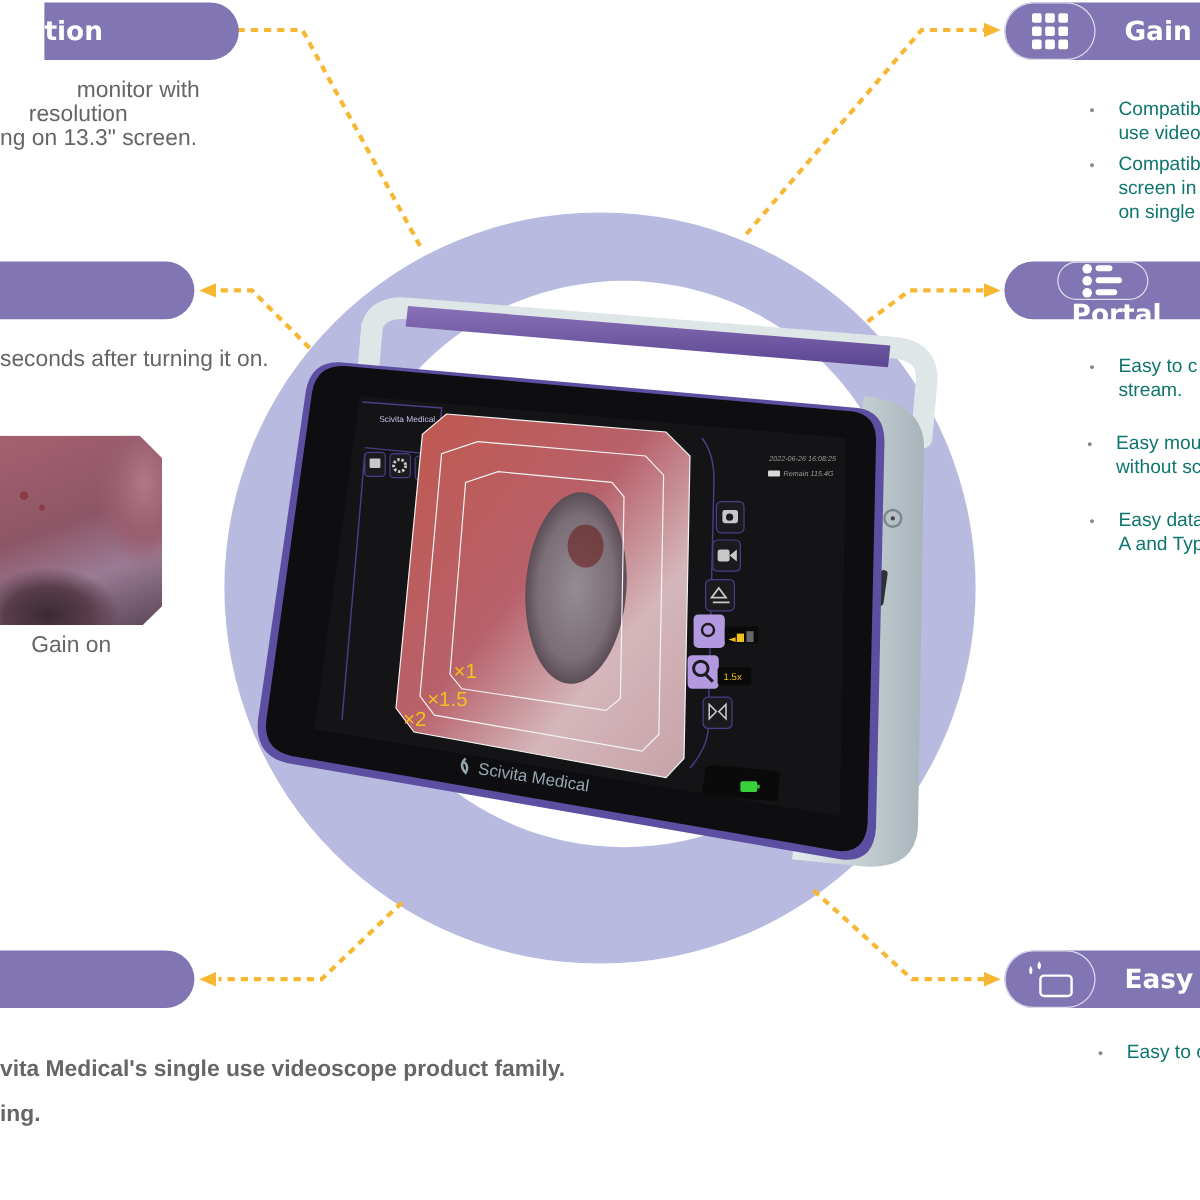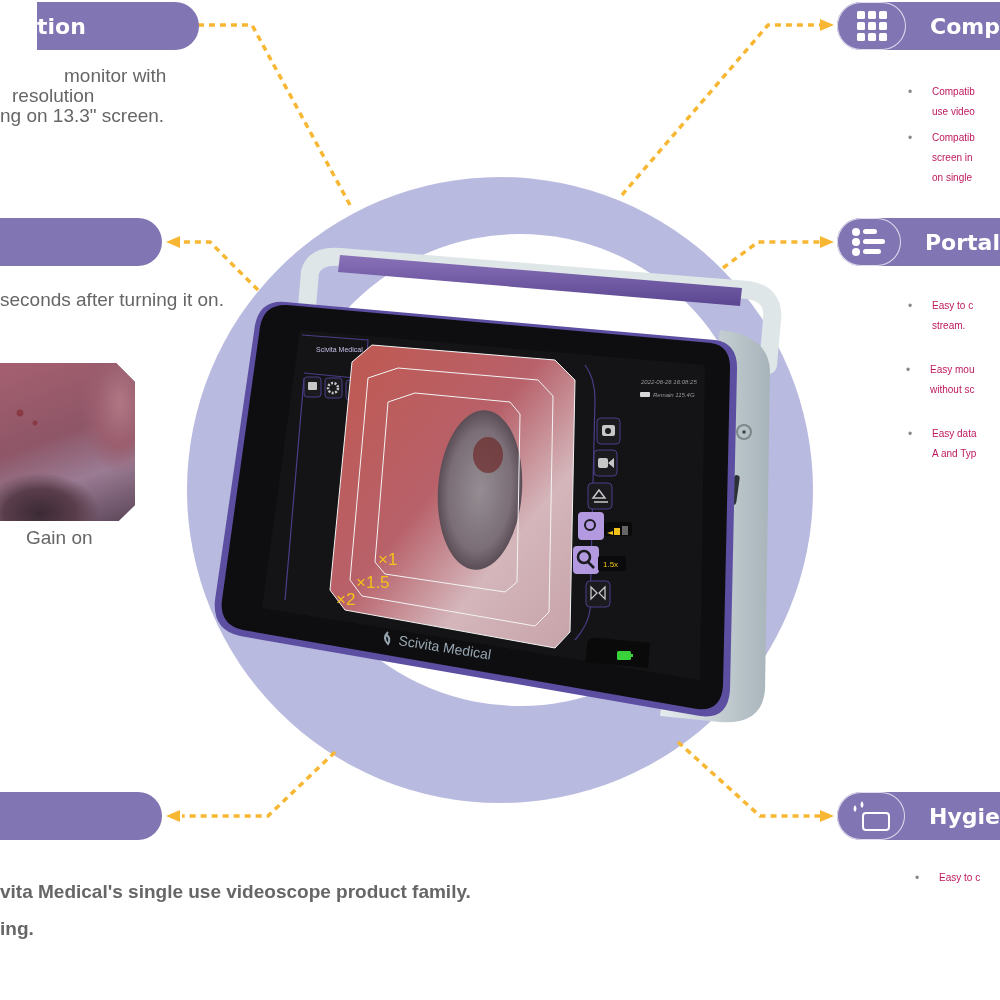--- a/index.html
+++ b/index.html
@@ -5,21 +5,21 @@
   html,body{margin:0;padding:0;}
   body{width:1000px;height:1000px;position:relative;overflow:hidden;background:#ffffff;font-family:"Liberation Sans",sans-serif;color:#6b6b6b;}
   .abs{position:absolute;}
   
   .pill{position:absolute;height:48px;background:#8175b3;color:#fff;font-family:"DejaVu Sans",sans-serif;font-size:22px;font-weight:bold;display:flex;align-items:center;box-sizing:border-box;}
   .pill-left{border-radius:0 24px 24px 0;justify-content:flex-end;padding-right:118px;}
   .pill-right{border-radius:24px 0 0 24px;padding-left:0;}
   .pill-right .icon-cap{width:76px;height:48px;border-radius:24px;border:1.5px solid rgba(255,255,255,.75);box-sizing:border-box;display:flex;align-items:center;justify-content:center;background:#8175b3;}
   .pill-right .pill-label{margin-left:24px;white-space:nowrap;}
   .body-text{position:absolute;font-size:19px;line-height:20px;color:#666;white-space:nowrap;}
-  .bullets{position:absolute;font-size:10px;line-height:20px;color:#be185d;}
+  .bullets{position:absolute;font-size:16px;line-height:20px;color:#0f766e;}
   .bullets .b{position:relative;padding-left:24px;white-space:nowrap;}
   .bullets .b::before{content:"•";position:absolute;left:0;top:0;color:#888;font-size:12px;}
   svg{display:block;}
 </style>
 </head>
 <body>
 
 <svg class="abs" style="left:0;top:0;" width="1000" height="1000">
   <defs>
     <radialGradient id="ringfade" cx="50%" cy="50%" r="50%">
@@ -46,21 +46,21 @@
     <polygon points="834,242 820,236 820,248"></polygon>
     <polygon points="834,816 820,810 820,822"></polygon>
   </g>
 </svg>
 
 <div class="pill pill-left" style="left:13px;top:2px;width:162px;margin-left:24px;">
   <span style="position:absolute;left:0;">tion</span>
 </div>
 <div class="body-text" style="left:0;top:66px;">
   <div style="padding-left:64px;">monitor with</div>
-  <div style="padding-left:0;margin-left:0;"><span style="display:inline-block;width:0;"></span><span style="padding-left:0;margin-left:0;position:relative;left:12px;">resolution</span></div>
+  <div style="padding-left:12px;margin-left:0;"><span style="display:inline-block;width:0;"></span><span style="padding-left:0;margin-left:0;position:relative;left:12px;">resolution</span></div>
   <div>ng on 13.3" screen.</div>
 </div>
 
 <div class="pill pill-left" style="left:0;top:218px;width:162px;">
   <span></span>
 </div>
 <div class="body-text" style="left:0;top:286px;line-height:28px;text-align:center;">
   <div>seconds after turning it on.</div>
 </div>
 
@@ -89,35 +89,35 @@
           <rect x="24" y="2" width="8" height="8" rx="1.5"></rect>
       <rect x="2" y="13" width="8" height="8" rx="1.5"></rect>
           <rect x="13" y="13" width="8" height="8" rx="1.5"></rect>
           <rect x="24" y="13" width="8" height="8" rx="1.5"></rect>
       <rect x="2" y="24" width="8" height="8" rx="1.5"></rect>
           <rect x="13" y="24" width="8" height="8" rx="1.5"></rect>
           <rect x="24" y="24" width="8" height="8" rx="1.5"></rect>
     </g>
       </svg>
   </div>
-  <span class="pill-label">Comp</span>
+  <span class="pill-label">Gain</span>
 </div>
 <div class="bullets" style="left:908px;top:82px;">
   <div class="b" style="margin-bottom:6px;">
     <div>Compatib</div>
     <div>use video</div>
   </div>
   <div class="b">
     <div>Compatib</div>
     <div>screen in</div>
     <div>on single</div>
   </div>
 </div>
 
-<div class="pill pill-right" style="left:837px;top:218px;width:163px;">
+<div class="pill pill-right" style="left:837px;top:218px;width:163px;flex-direction:column;">
   <div class="icon-cap">
     <svg width="36" height="30" viewBox="0 0 36 30">
         <g fill="#fff">
       <circle cx="5" cy="5" r="4"></circle>
           <circle cx="5" cy="15" r="4"></circle>
           <circle cx="5" cy="25" r="4"></circle>
       <rect x="12" y="2" width="14" height="5" rx="2.5"></rect>
           <rect x="12" y="12" width="22" height="5" rx="2.5"></rect>
           <rect x="12" y="22" width="18" height="5" rx="2.5"></rect>
     </g>
@@ -143,21 +143,21 @@
 <div class="pill pill-right" style="left:837px;top:792px;width:163px;">
   <div class="icon-cap">
     <svg width="40" height="34" viewBox="0 0 40 34">
         <g fill="#fff">
       <path d="M4 6 q3 4 0 7 q-3 -3 0 -7z"></path>
           <path d="M11 2 q3 4 0 7 q-3 -3 0 -7z"></path>
     </g>
         <rect x="12" y="14" width="26" height="17" rx="3" fill="none" stroke="#fff" stroke-width="2"></rect>
       </svg>
   </div>
-  <span class="pill-label">Hygie</span>
+  <span class="pill-label">Easy</span>
 </div>
 <div class="bullets" style="left:915px;top:868px;">
   <div class="b">
     <div>Easy to c</div>
   </div>
 </div>
 
 <svg class="abs" style="left:200px;top:245px;" width="600" height="490" viewBox="200 245 600 490">
   <defs>
     <linearGradient id="handleG" x1="0" y1="0" x2="0" y2="1">

